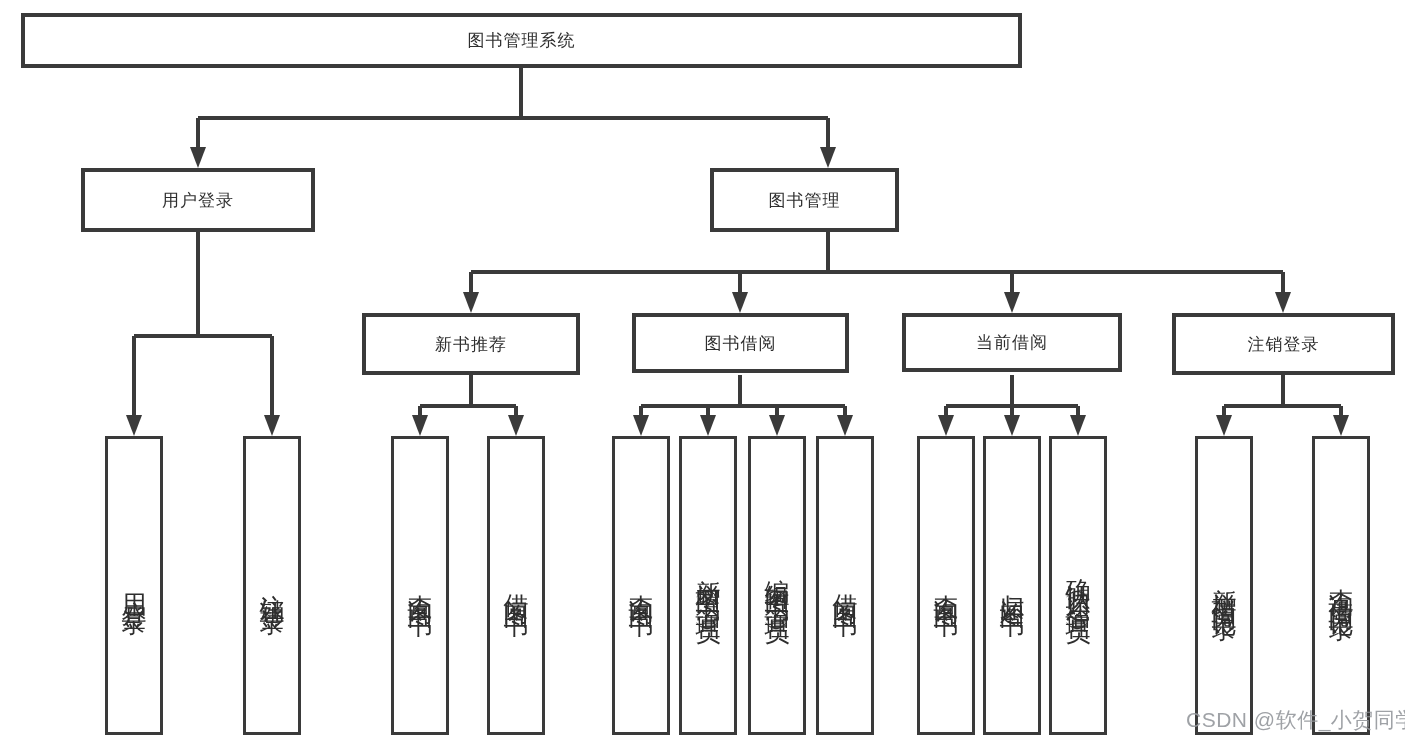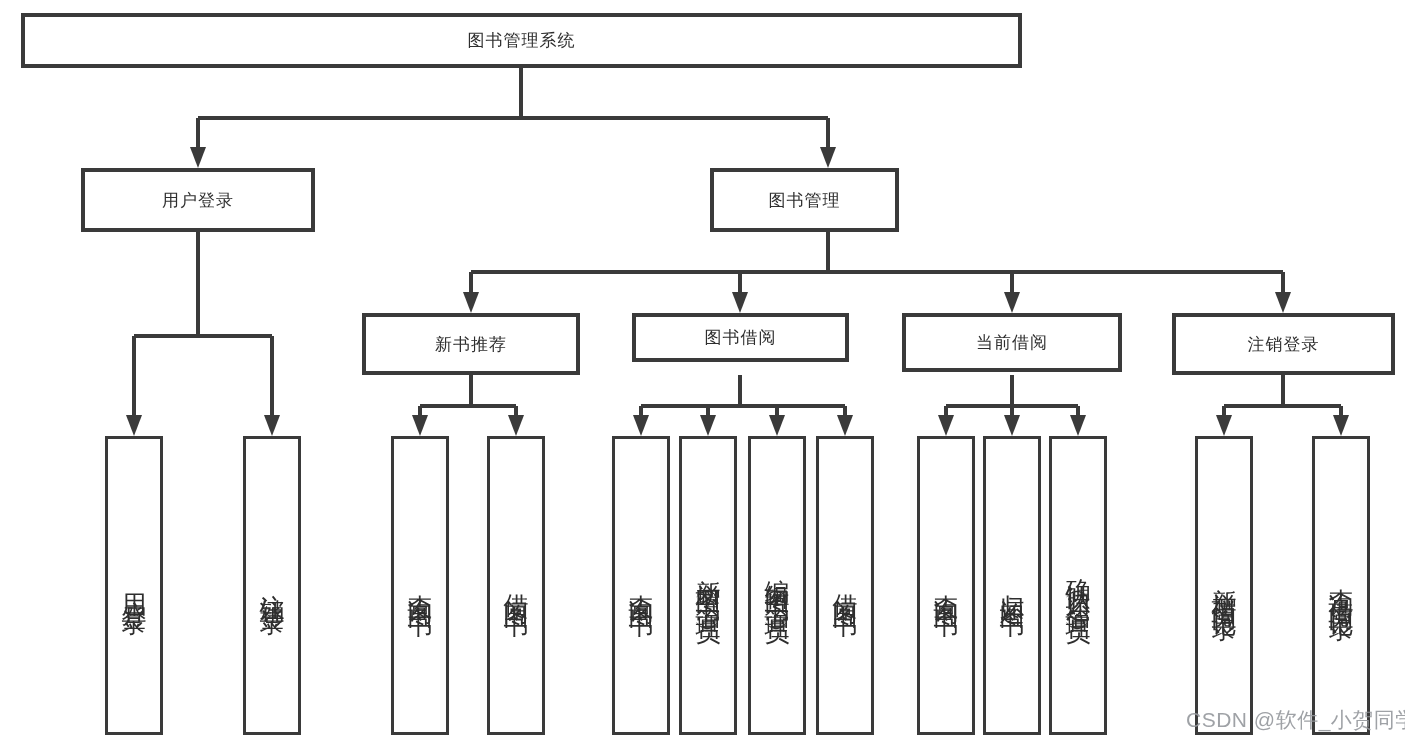--- a/index.html
+++ b/index.html
@@ -104,21 +104,21 @@
   <div class="node h" style="left:81px;top:168px;width:234px;height:64px">
     <span>用户登录</span>
   </div>
   <div class="node h" style="left:710px;top:168px;width:189px;height:64px">
     <span>图书管理</span>
   </div>
 
   <div class="node h" style="left:362px;top:313px;width:218px;height:62px">
     <span>新书推荐</span>
   </div>
-  <div class="node h" style="left:632px;top:313px;width:217px;height:49px">
+  <div class="node h" style="left:632px;top:313px;width:217px;height:60px">
     <span>图书借阅</span>
   </div>
   <div class="node h" style="left:902px;top:313px;width:220px;height:59px">
     <span>当前借阅</span>
   </div>
   <div class="node h" style="left:1172px;top:313px;width:223px;height:62px">
     <span>注销登录</span>
   </div>
 
   <div class="node v" style="left:105px;top:436px;width:58px;height:299px">

